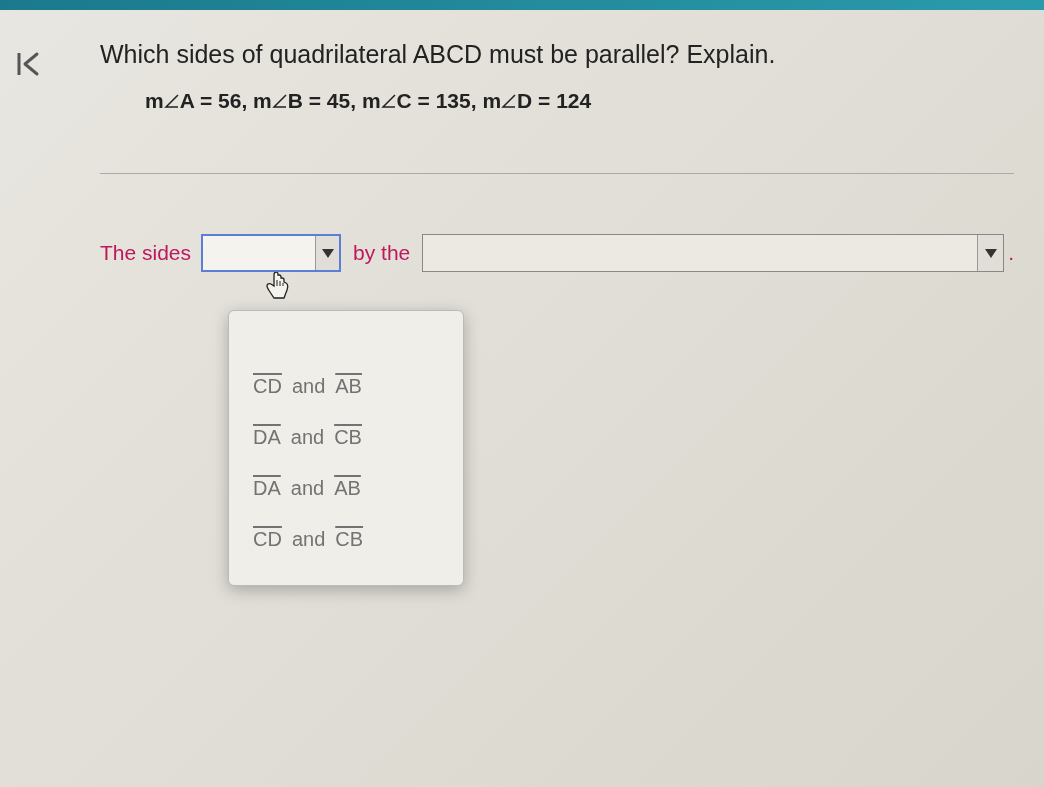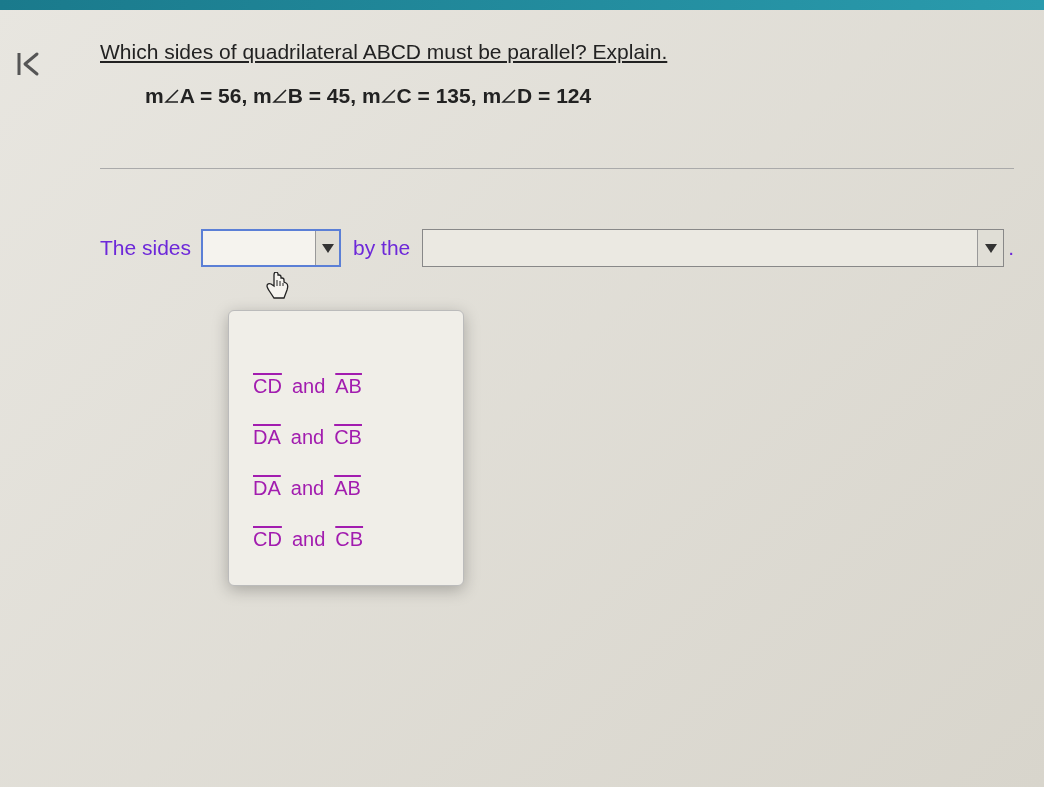--- a/index.html
+++ b/index.html
@@ -25,42 +25,41 @@
       display: flex;
       align-items: center;
       justify-content: center;
       cursor: pointer;
       color: #555;
     }
     .content {
       padding: 30px 30px 30px 100px;
     }
     .question-text {
-      font-size: 21px;
+      font-size: 25px;
       color: #222;
       margin-bottom: 20px;
-      text-decoration: underline;
     }
     .angle-data {
       font-size: 21px;
       color: #222;
       padding-left: 45px;
       margin-bottom: 60px;
       font-weight: bold;
     }
     hr.divider {
       border: none;
       border-top: 1px solid #aaa;
       margin-bottom: 60px;
     }
     .answer-line {
       display: flex;
       align-items: center;
       font-size: 21px;
-      color: #6d28d9;
+      color: #be185d;
       position: relative;
     }
     .label-text { margin-right: 10px; white-space: nowrap; }
     .middle-text { margin: 0 12px; white-space: nowrap; }
     .dropdown-small {
       position: relative;
       width: 140px;
       height: 38px;
       border: 2px solid #5b7fd6;
       background: #f5f3ee;
@@ -115,21 +114,21 @@
       background: #f0eee8;
       border: 1px solid #bbb;
       border-radius: 6px;
       box-shadow: 0 4px 16px rgba(0,0,0,0.25);
       padding: 50px 0 20px 0;
       z-index: 10;
     }
     .dropdown-option {
       padding: 14px 24px;
       font-size: 20px;
-      color: #a21caf;
+      color: #737373;
       cursor: pointer;
       display: flex;
       align-items: baseline;
       gap: 4px;
     }
     .overline {
       text-decoration: overline;
       text-decoration-thickness: 1.5px;
     }
     .and-word { margin: 0 6px; }

